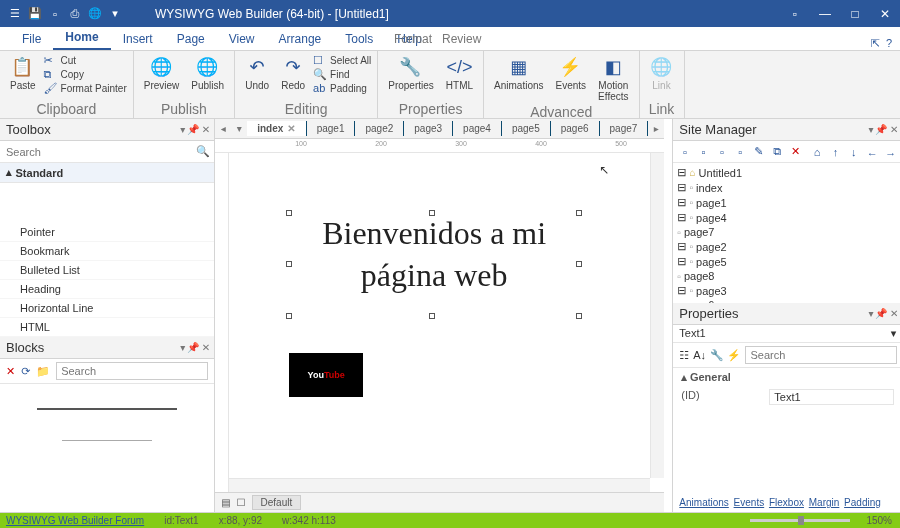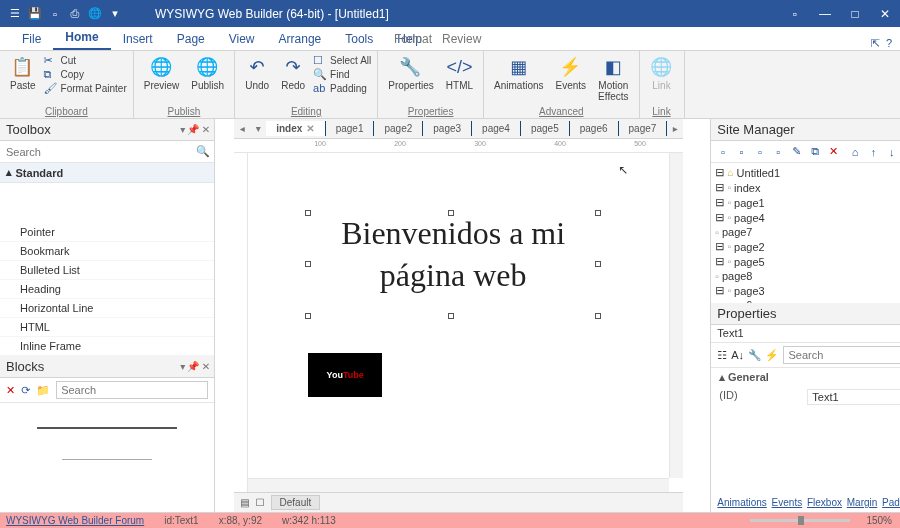--- a/index.html
+++ b/index.html
@@ -18,30 +18,30 @@
 .menutabs { height: 24px; background: #fff; display: flex; align-items: flex-end; border-bottom: 1px solid #d4d4d4; padding: 0 10px; position: relative; }
 .menutabs .tab { padding: 4px 12px; font-size: 12px; color: #2b579a; cursor: pointer; }
 .menutabs .tab.active { color: #2b579a; font-weight: bold; border-bottom: 2px solid #2b579a; }
 .menutabs .tab.format { position: absolute; left: 382px; color: #777; }
 .menutabs .tab.review { position: absolute; left: 430px; color: #777; }
 .menutabs .righticons { position: absolute; right: 8px; display: flex; gap: 6px; color: #2b579a; }
 
 
 .ribbon { height: 68px; background: #f3f3f3; border-bottom: 1px solid #d4d4d4; display: flex; }
 .rgroup { border-right: 1px solid #d4d4d4; padding: 2px 6px 0 6px; display: flex; flex-direction: column; align-items: center; justify-content: space-between; }
-.rgroup .label { font-size: 10px; color: #777; padding-bottom: 1px; text-decoration: underline; }
+.rgroup .label { font-size: 14px; color: #777; padding-bottom: 1px; }
 .rgroup .body { display: flex; align-items: flex-start; gap: 4px; flex: 1; }
 .bigbtn { display: flex; flex-direction: column; align-items: center; gap: 1px; padding: 2px 4px; font-size: 10px; color: #444; }
 .bigbtn .ico { width: 24px; height: 24px; display: flex; align-items: center; justify-content: center; font-size: 18px; color: #2b579a; }
 .smallrow { display: flex; align-items: center; gap: 3px; font-size: 10px; color: #444; padding: 1px 0; }
 .smallrow .ico { width: 14px; height: 12px; color: #2b579a; font-size: 11px; }
 .vstack { display: flex; flex-direction: column; }
 
 
-.main { display: flex; height: 393px; gap: 19px; }
+.main { display: flex; height: 393px; }
 
 
 .leftcol { width: 237px; display: flex; flex-direction: column; border-right: 1px solid #d4d4d4; }
 .panelhdr { height: 22px; background: #f3f3f3; border-bottom: 1px solid #d4d4d4; display: flex; align-items: center; padding: 0 6px; font-size: 13px; color: #333; position: relative; }
 .panelhdr .controls { position: absolute; right: 4px; display: flex; gap: 2px; color: #777; font-size: 10px; }
 .searchrow { height: 22px; display: flex; align-items: center; border-bottom: 1px solid #e5e5e5; }
 .searchrow input { flex: 1; border: none; padding: 0 6px; font-size: 11px; outline: none; }
 .searchrow .ico { width: 22px; text-align: center; color: #777; }
 .catbar { background: #eef3fa; padding: 3px 6px; font-size: 11px; font-weight: bold; border-bottom: 1px solid #e5e5e5; display: flex; align-items: center; gap: 4px; }
 .toollist { flex: 0 0 auto; margin-top: 40px; }
@@ -86,21 +86,21 @@
 .proptool { display: flex; align-items: center; gap: 4px; padding: 3px 6px; border-bottom: 1px solid #e5e5e5; }
 .proptool input { flex: 1; border: 1px solid #ccc; padding: 2px 4px; font-size: 11px; }
 .propcat { padding: 3px 8px; font-size: 11px; font-weight: bold; color: #555; }
 .proprow { display: flex; padding: 2px 8px; font-size: 11px; gap: 8px; }
 .proprow .k { flex: 0 0 80px; color: #555; }
 .proprow .v { flex: 1; border: 1px solid #e5e5e5; padding: 1px 4px; }
 .proplinks { padding: 4px 6px; font-size: 10px; }
 .proplinks a { color: #2b579a; text-decoration: underline; margin-right: 2px; }
 
 
-.statusbar { height: 16px; background: #fca5a5; border-top: 1px solid #d4d4d4; display: flex; align-items: center; font-size: 10px; color: #555; padding: 0 6px; gap: 20px; position: relative; }
+.statusbar { height: 16px; background: #84cc16; border-top: 1px solid #d4d4d4; display: flex; align-items: center; font-size: 10px; color: #555; padding: 0 6px; gap: 20px; position: relative; }
 .statusbar a { color: #2b579a; text-decoration: underline; }
 .statusbar .zoom { position: absolute; right: 8px; }
 .statusbar .slider { position: absolute; right: 50px; width: 100px; height: 3px; background: #ccc; }
 .statusbar .slider .thumb { position: absolute; left: 48px; top: -3px; width: 6px; height: 9px; background: #888; }
 </style>
 </head>
 <body>
 
 <div class="titlebar">
   <div class="qat">
@@ -262,21 +262,20 @@
         <span>▴</span>
         <span>Standard</span>
       </div>
     <div class="toollist">
       <div class="item">Pointer</div>
       <div class="item">Bookmark</div>
       <div class="item">Bulleted List</div>
       <div class="item">Heading</div>
       <div class="item">Horizontal Line</div>
       <div class="item">HTML</div>
-      <div class="item">Inline Frame</div>
     </div>
 
     <div class="panelhdr">
       <span>Blocks</span>
       <div class="controls">
           <span>▾</span>
           <span>📌</span>
           <span>✕</span>
         </div>
     </div>

